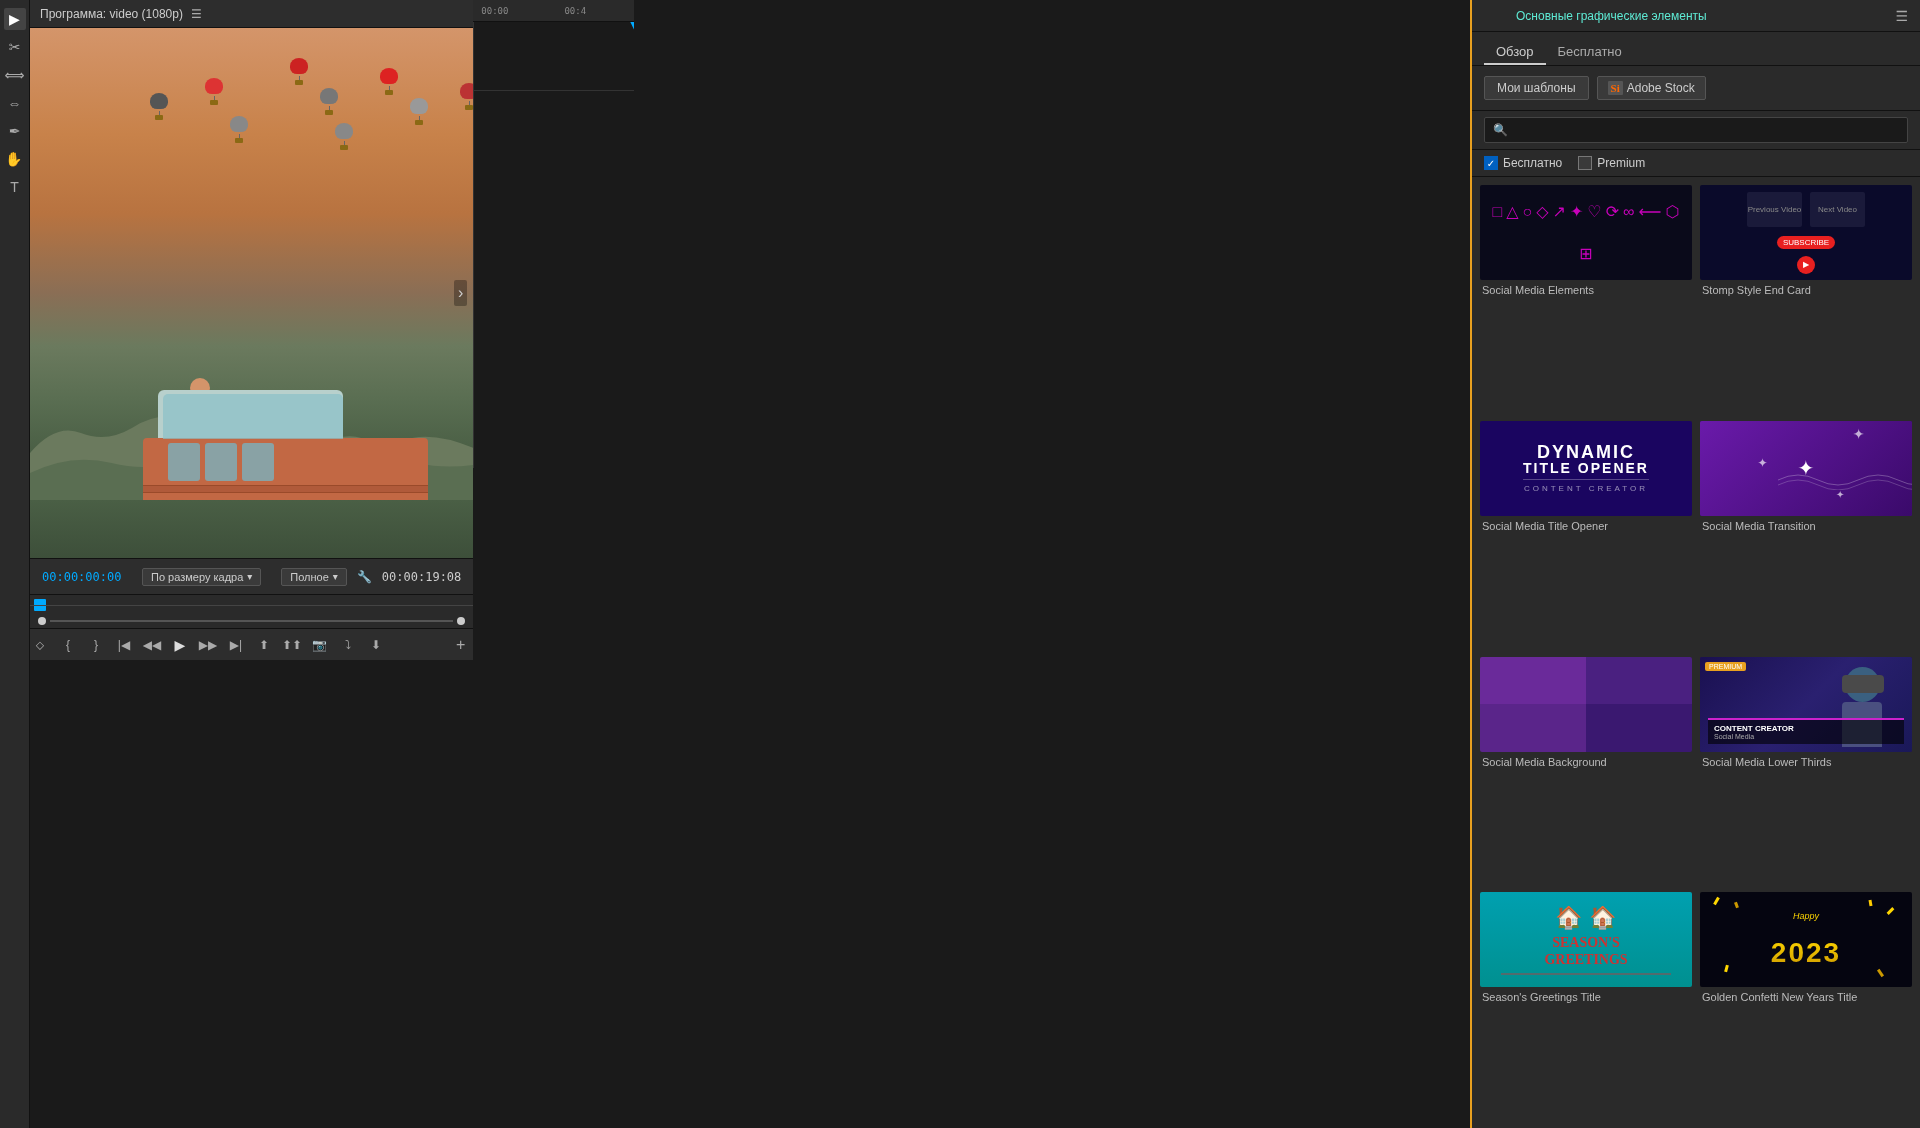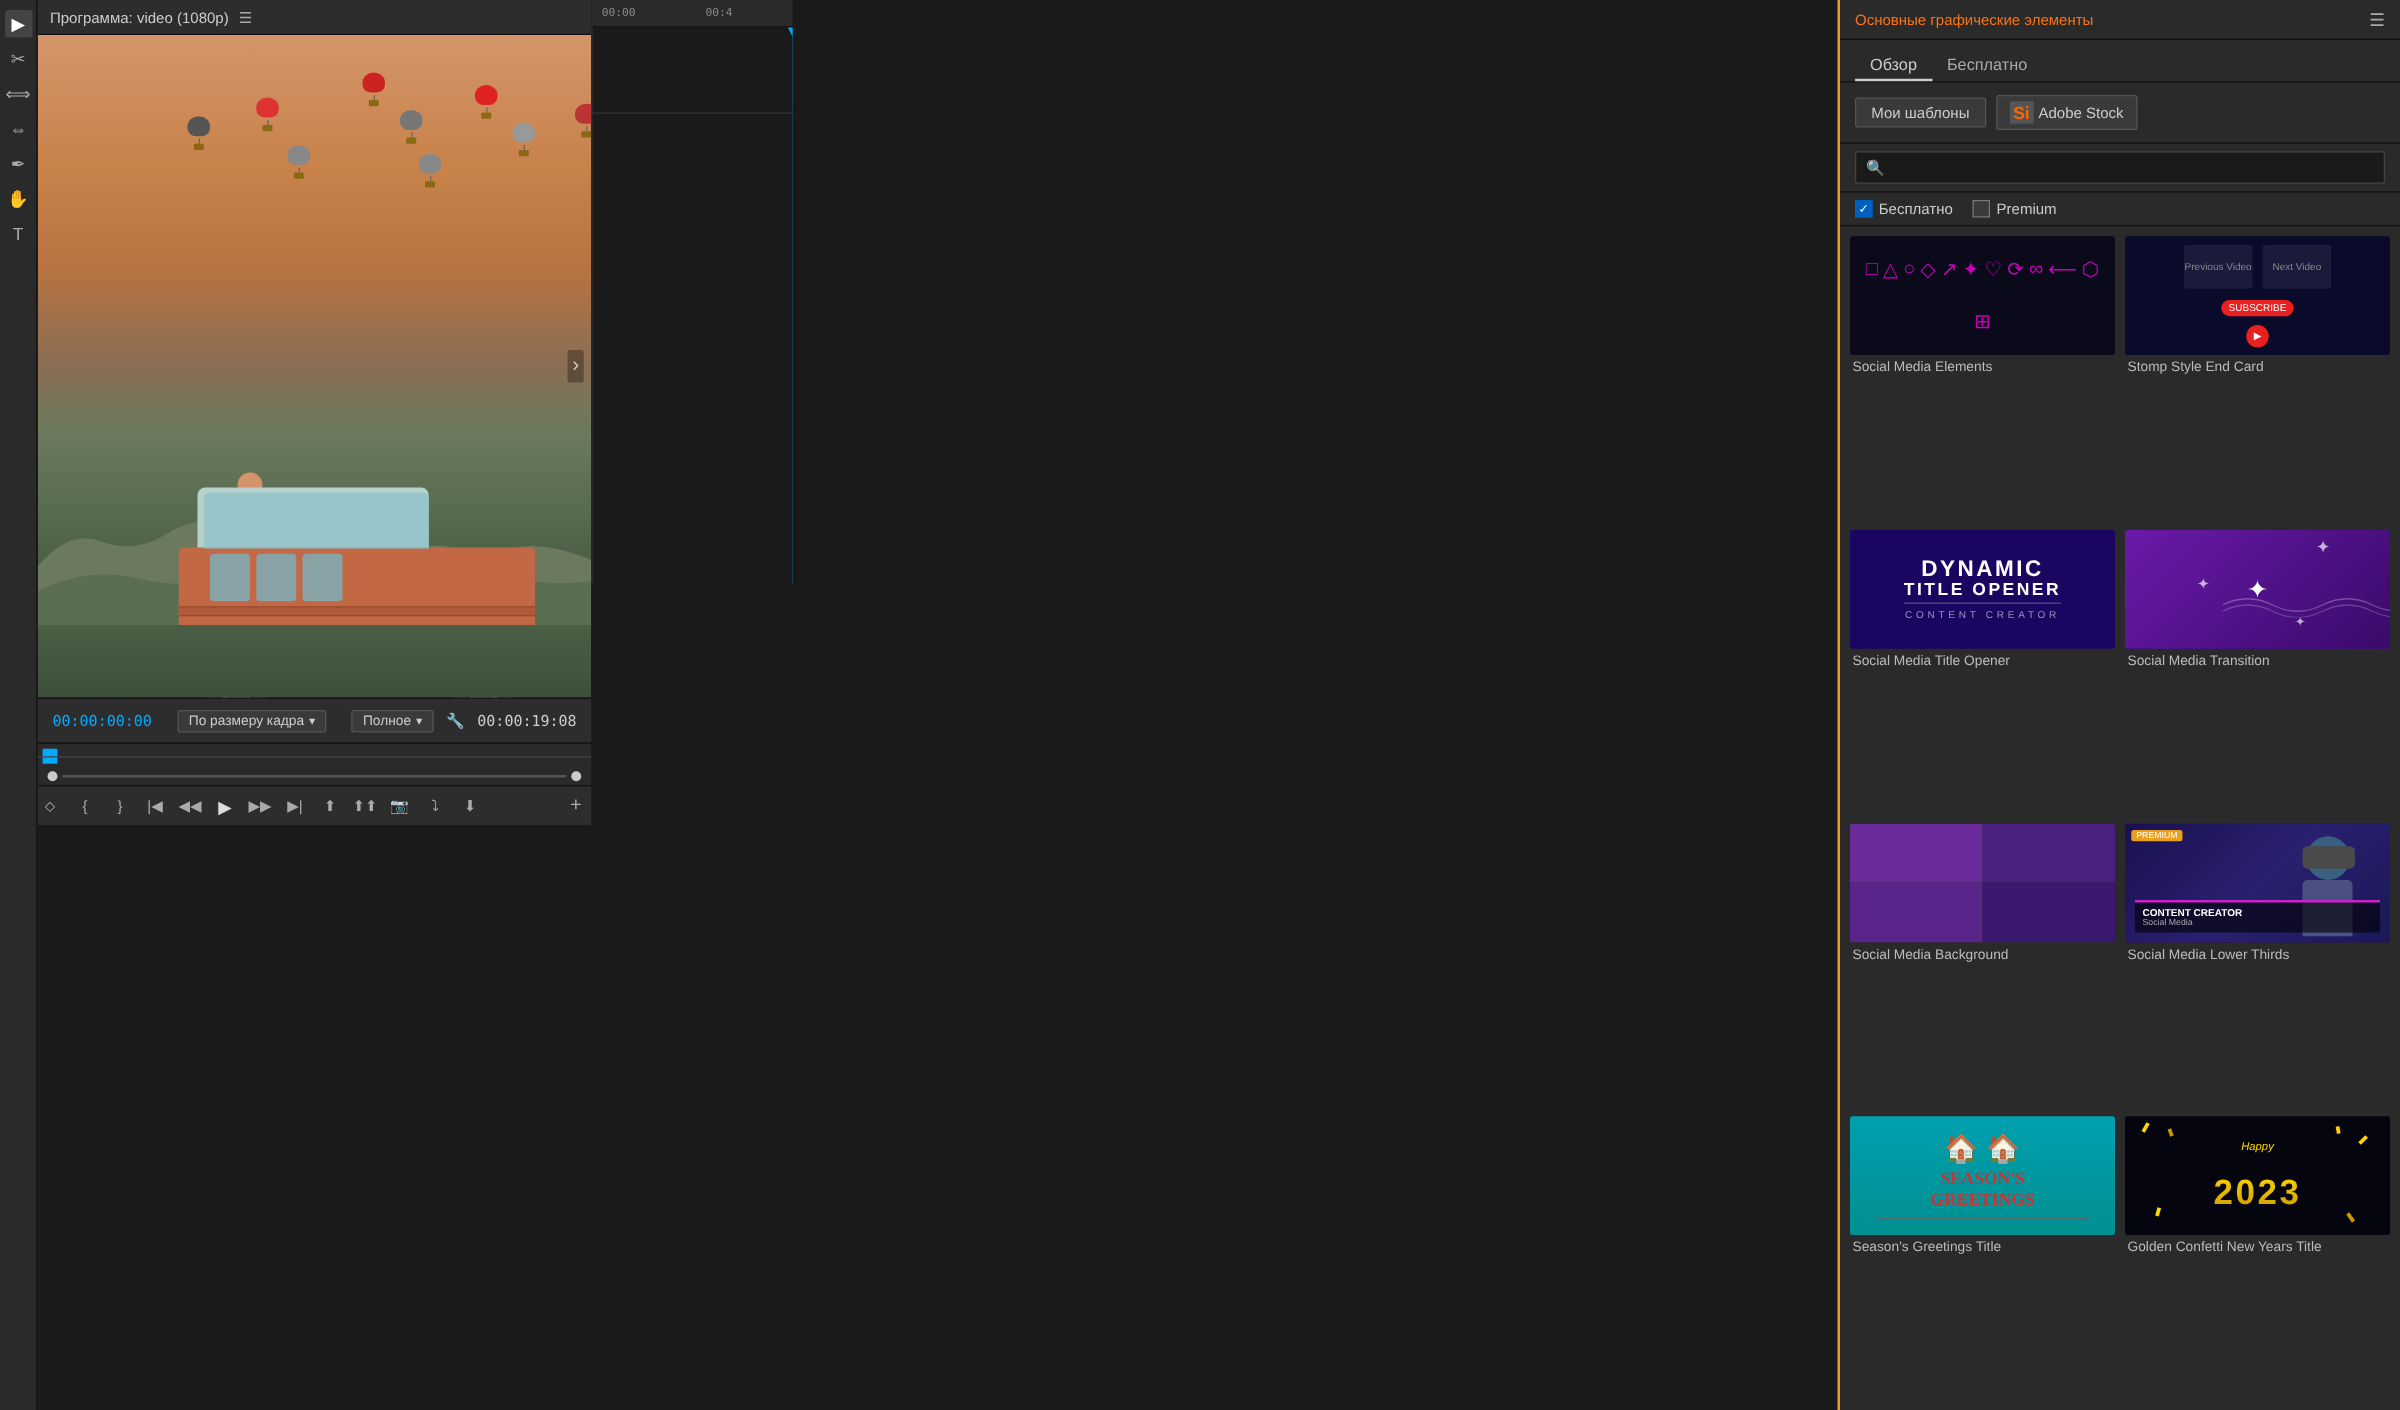--- a/index.html
+++ b/index.html
@@ -259,22 +259,23 @@
       background: #2a2a2a;
       height: 32px;
       display: flex;
       align-items: center;
       justify-content: space-between;
       padding: 0 12px;
       border-bottom: 1px solid #111;
     }
 
     .panel-title {
-      color: #f97316;
-      font-size: 12px;
+      color: #5eead4;
+      font-size: 12px;
+      margin-left: 32px;
     }
 
     .panel-menu-icon {
       color: #aaa;
       font-size: 14px;
       cursor: pointer;
     }
 
     .panel-tabs {
       display: flex;
@@ -323,24 +324,25 @@
       border-radius: 2px;
       cursor: pointer;
       display: flex;
       align-items: center;
       gap: 4px;
     }
 
     .adobe-stock-logo {
       background: #555;
       color: #ff6600;
-      font-size: 14px;
+      font-size: 11px;
       font-weight: bold;
       padding: 1px 3px;
       border-radius: 1px;
+      font-family: Liberation Serif, serif;
     }
 
     .search-row {
       padding: 6px 12px;
       border-bottom: 1px solid #111;
     }
 
     .search-input {
       width: 100%;
       background: #1a1a1a;

